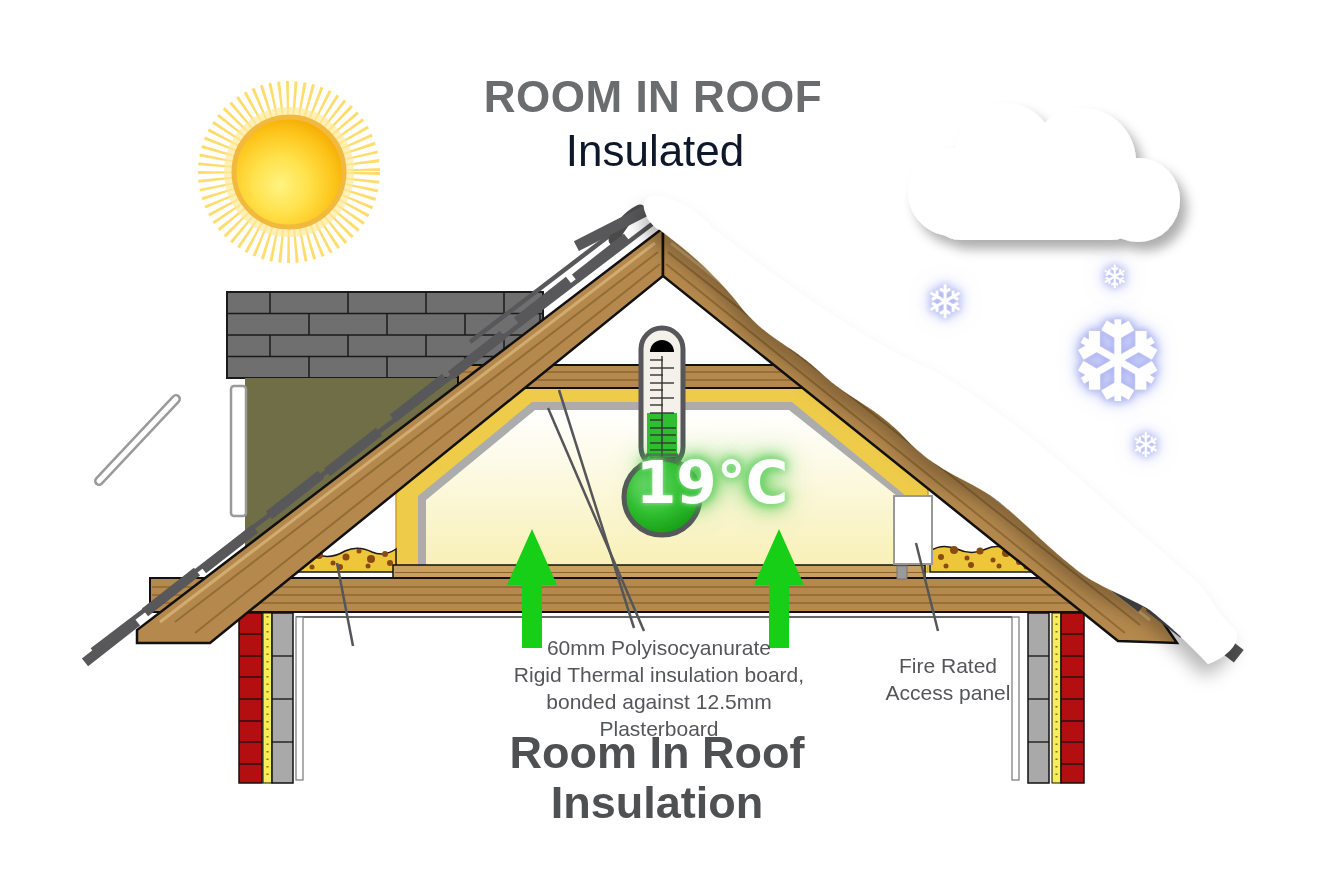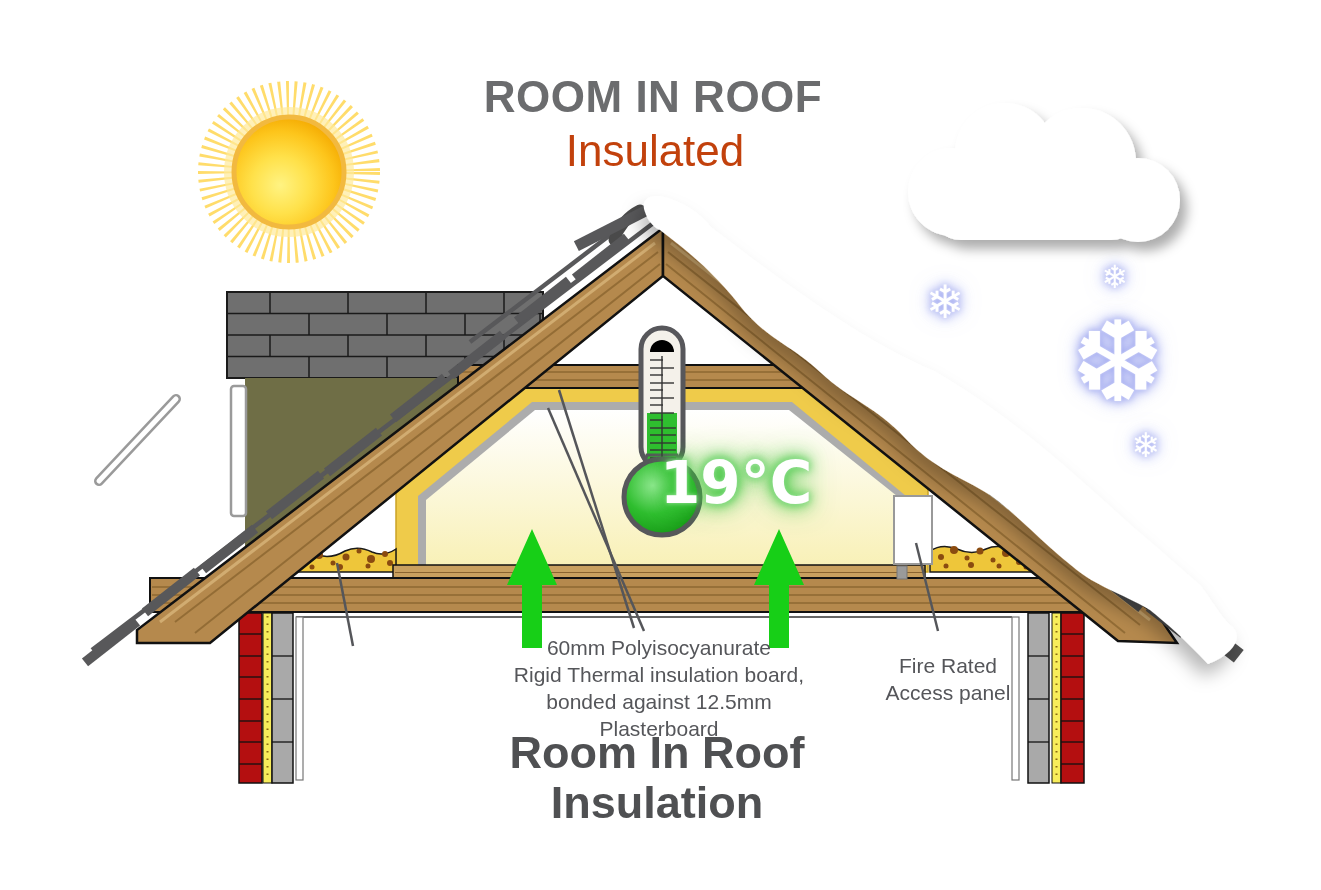--- a/index.html
+++ b/index.html
@@ -3,27 +3,27 @@
 <meta charset="utf-8">
 <style>
   html,body{margin:0;padding:0;background:#fff;}
   body{width:1321px;height:890px;position:relative;overflow:hidden;
        font-family:"Liberation Sans",sans-serif;}
   #stage{position:absolute;left:0;top:0;width:1321px;height:694px;}
   #art{position:absolute;left:0;top:0;}
   .txt{position:absolute;transform:translateX(-50%);text-align:center;
        white-space:pre-line;color:#58595b;}
   .title-main{top:72px;left:653px;font-size:44px;font-weight:bold;color:#6b6c6e;letter-spacing:.5px;}
-  .title-sub{top:126px;left:655px;font-size:44px;font-weight:400;color:#c2410c;}
+  .title-sub{top:126px;left:655px;font-size:44px;font-weight:400;color:#0f172a;}
   .footer-title{top:728px;left:657px;font-size:45px;line-height:50px;font-weight:bold;color:#4f5052;}
   .ann{font-size:21px;line-height:27px;color:#55565a;}
   .ann-earthwool{top:646px;left:394px;}
   .ann-board{top:634px;left:659px;text-align:center;}
   .ann-panel{top:652px;left:948px;}
-  .temp-reading{position:absolute;left:660px;top:449px;transform:none;text-align:left;
+  .temp-reading{position:absolute;left:636px;top:449px;transform:none;text-align:left;
       font-family:"DejaVu Sans",sans-serif;font-size:58px;font-weight:bold;color:#ffffff;
       text-shadow:0 0 4px #9fe49f,0 0 10px #46c846,0 0 18px #3ec43e,0 0 30px rgba(62,196,62,.85);}
   .flake{position:absolute;transform:translate(-50%,-50%);color:#ffffff;line-height:1;
       font-family:"DejaVu Sans",sans-serif;
       text-shadow:0 0 2px #dfe2fb,0 0 6px #aab2f2,0 0 12px #98a1ee,0 0 20px rgba(150,160,238,.7);}
   .flake-1{left:1115px;top:277px;font-size:32px;}
   .flake-2{left:945px;top:302px;font-size:46px;}
   .flake-3{left:1118px;top:362px;font-size:112px;}
   .flake-4{left:1146px;top:445px;font-size:34px;}
 </style>

